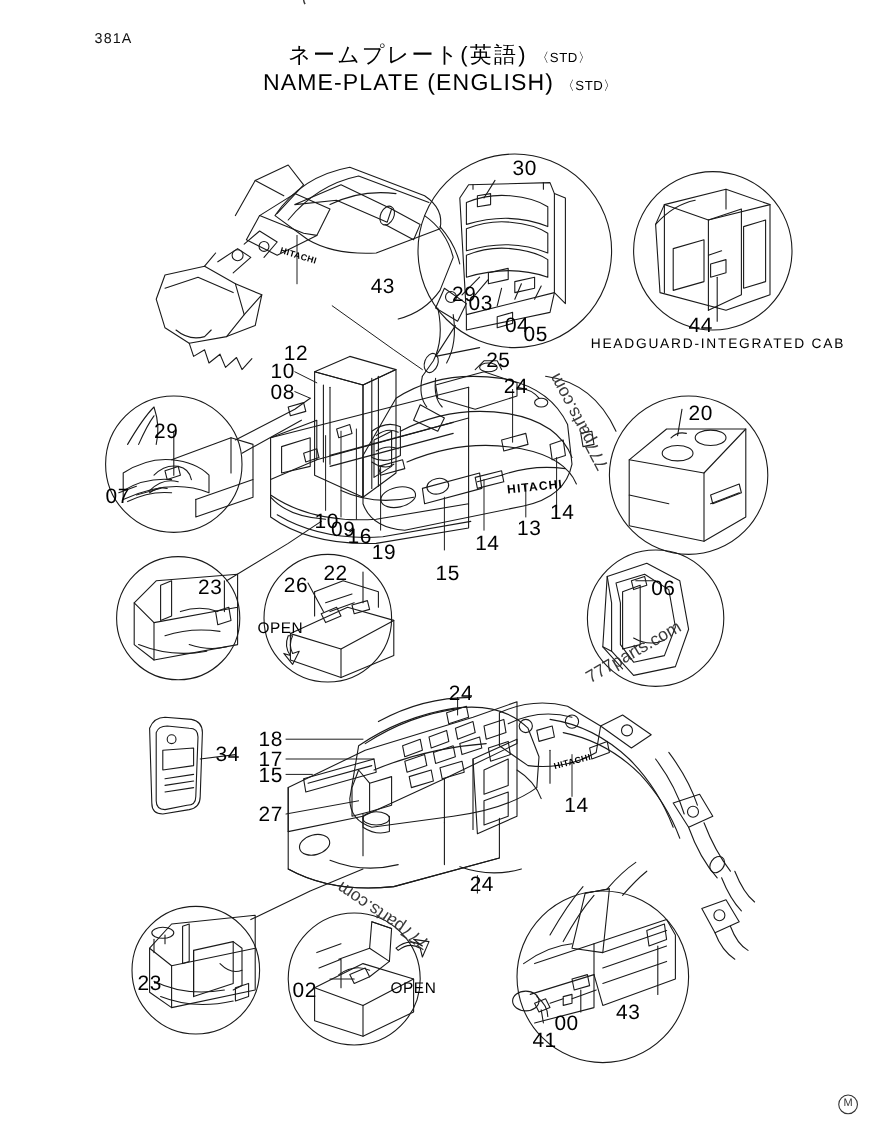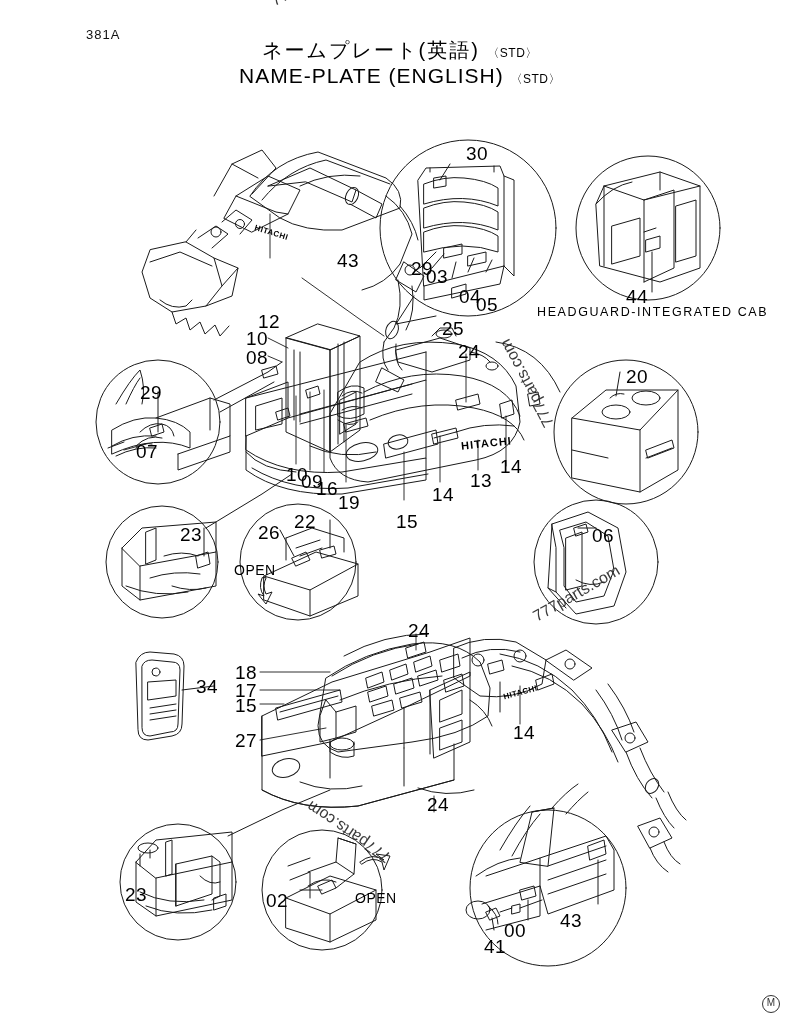--- a/index.html
+++ b/index.html
@@ -464,21 +464,21 @@
   <div class="callout" style="left:459px;top:286px;">04</div>
   <div class="callout" style="left:476px;top:294px;">05</div>
   <div class="callout" style="left:626px;top:286px;">44</div>
 
   <div class="callout" style="left:258px;top:268px;margin-top:43px;">12</div>
   <div class="callout" style="left:337px;top:250px;">43</div>
   <div class="callout" style="left:246px;top:328px;">10</div>
   <div class="callout" style="left:246px;top:347px;">08</div>
 
   <div class="callout" style="left:140px;top:382px;">29</div>
-  <div class="callout" style="left:96px;top:441px;margin-left:40px;">07</div>
+  <div class="callout" style="left:96px;top:441px;">07</div>
 
   <div class="callout" style="left:286px;top:464px;">10</div>
   <div class="callout" style="left:301px;top:471px;">09</div>
   <div class="callout" style="left:316px;top:478px;">16</div>
   <div class="callout" style="left:338px;top:492px;">19</div>
   <div class="callout" style="left:396px;top:511px;">15</div>
   <div class="callout" style="left:458px;top:341px;">24</div>
   <div class="callout" style="left:432px;top:484px;">14</div>
   <div class="callout" style="left:470px;top:470px;">13</div>
   <div class="callout" style="left:500px;top:456px;">14</div>

